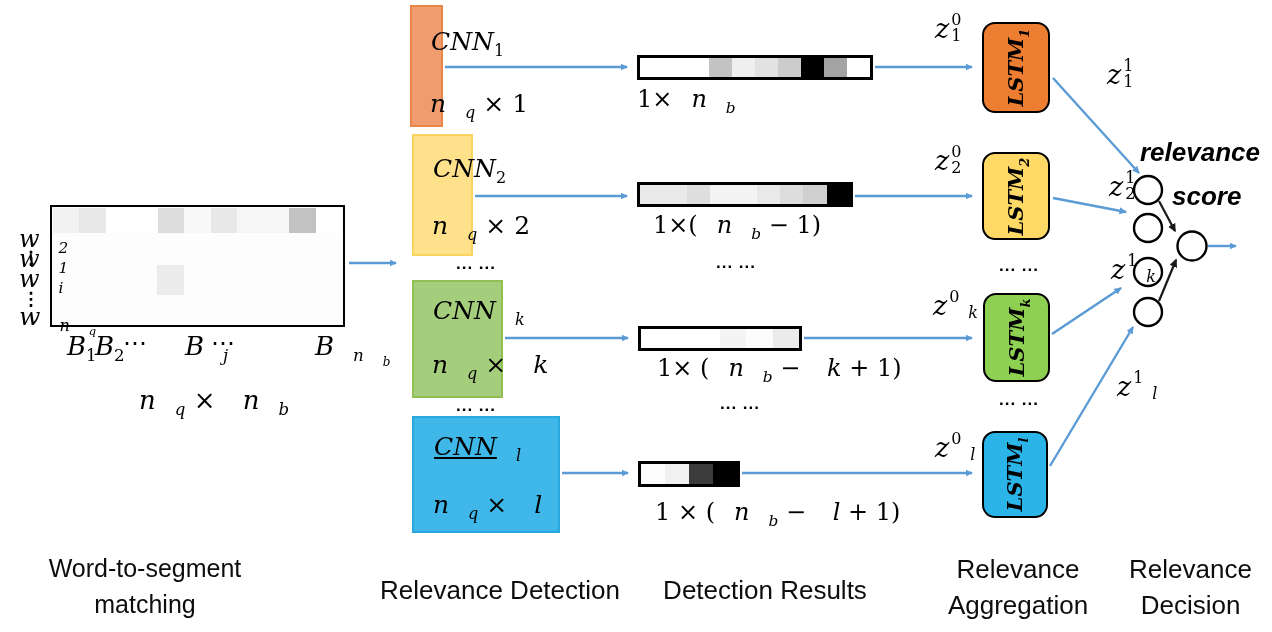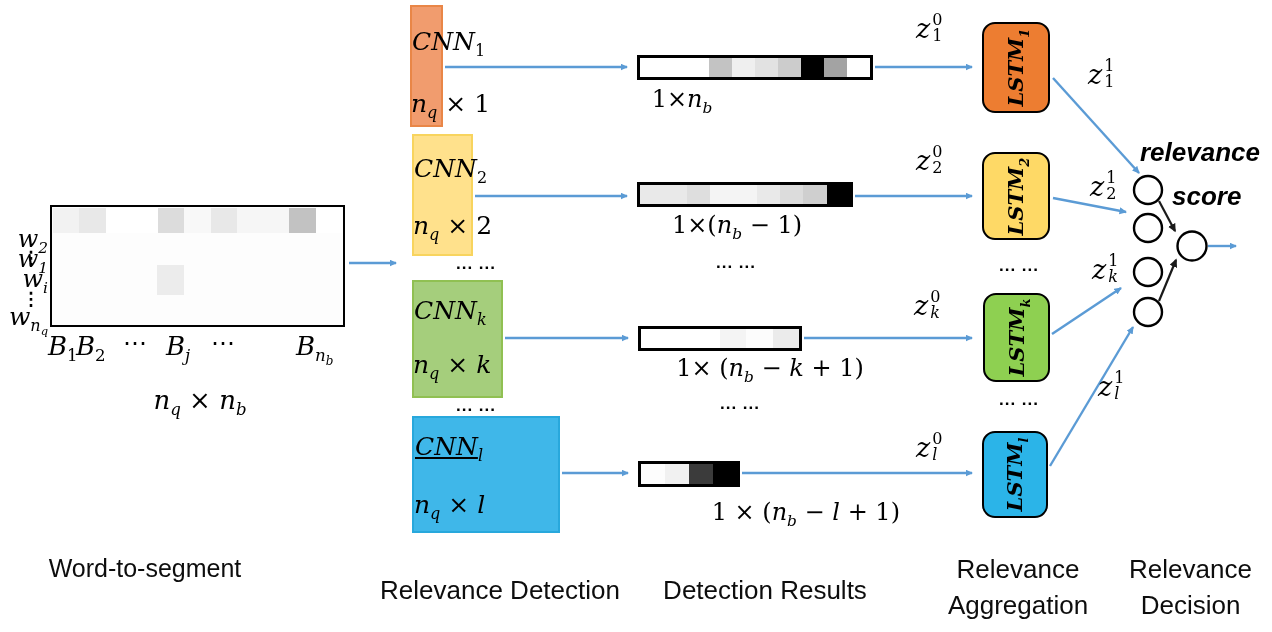--- a/index.html
+++ b/index.html
@@ -1,20 +1,20 @@
 <!DOCTYPE html>
 <html><head>
 <meta charset="utf-8">
 <style>
   html,body{margin:0;padding:0;background:#fff;}
   #canvas{position:relative;width:1272px;height:632px;background:#ffffff;overflow:hidden;
           font-family:"Liberation Sans",sans-serif;color:#111;}
   .abs{position:absolute;}
   
-  .mv{font-family:"DejaVu Serif",serif;font-style:italic;}
+  .mv{font-family:"DejaVu Serif",serif;font-style:italic;padding-left:19px;}
   .mt{font-family:"DejaVu Serif",serif;font-style:normal;}
   .mlabel{position:absolute;font-size:24px;color:#000;white-space:nowrap;line-height:1.1;}
   .mlabel sub{font-size:64%;line-height:0;}
   .mlabel sub sub{font-size:72%;line-height:0;}
   
   .zlabel{position:absolute;font-size:27px;color:#000;white-space:nowrap;display:flex;align-items:center;}
   .zstack{display:inline-flex;flex-direction:column;margin-left:2px;font-size:16px;line-height:1.0;}
   .zstack span{display:block;height:16px;}
   
   .matrix{left:50px;top:205px;width:295px;height:122px;border:2.5px solid #000;background:#fdfdfd;box-sizing:border-box;}
@@ -177,21 +177,21 @@
   <div class="mlabel" style="left:657px;top:355px;width:226px;text-align:center;"><span class="mt">1× (</span><span class="mv">n</span><sub class="mv">b</sub><span class="mt"> − </span><span class="mv">k</span><span class="mt"> + 1)</span></div>
 
   <div class="dots-h" style="left:690px;top:394px;width:100px;">... ...</div>
 
   <div class="bar" style="left:638px;top:461px;width:102px;height:26px;">
       <div class="cell" style="background: rgb(253, 253, 253);"></div>
       <div class="cell" style="background: rgb(241, 241, 241);"></div>
       <div class="cell" style="background: rgb(59, 59, 59);"></div>
       <div class="cell" style="background: rgb(0, 0, 0);"></div>
     </div>
-  <div class="mlabel" style="left:674px;top:499px;width:226px;text-align:right;"><span class="mt">1 × (</span><span class="mv">n</span><sub class="mv">b</sub><span class="mt"> − </span><span class="mv">l</span><span class="mt"> + 1)</span></div>
+  <div class="mlabel" style="left:655px;top:499px;width:226px;text-align:right;"><span class="mt">1 × (</span><span class="mv">n</span><sub class="mv">b</sub><span class="mt"> − </span><span class="mv">l</span><span class="mt"> + 1)</span></div>
 
   <div class="zlabel" style="left:916px;top:12px;">
       <span class="mv">z</span>
       <span class="zstack">
         <span class="mt">0</span>
         <span class="mt">1</span>
       </span>
     </div>
   <div class="lstm-box" style="left: 982px; top: 22px; width: 68px; height: 91px; background-color: rgb(237, 125, 49);">
       <span class="lstm-text"><span>LSTM</span><sub>1</sub></span>
@@ -260,20 +260,21 @@
       <span class="zstack">
         <span class="mt">1</span>
         <span class="mv">l</span>
       </span>
     </div>
 
   <div class="rel-note" style="left:1140px;top:137px;">relevance</div>
   <div class="rel-note" style="left:1172px;top:181px;">score</div>
 
   <div class="caption" style="left:20px;top:554px;width:250px;">Word-to-segment</div>
+  <div class="caption" style="left:20px;top:590px;width:250px;">matching</div>
   <div class="caption" style="left:350px;top:575px;width:300px;font-size:26px;">Relevance Detection</div>
   <div class="caption" style="left:630px;top:575px;width:270px;font-size:26px;">Detection Results</div>
   <div class="caption" style="left:928px;top:554px;width:180px;font-size:26px;">Relevance</div>
   <div class="caption" style="left:928px;top:590px;width:180px;font-size:26px;">Aggregation</div>
   <div class="caption" style="left:1108px;top:554px;width:165px;font-size:26px;">Relevance</div>
   <div class="caption" style="left:1108px;top:590px;width:165px;font-size:26px;">Decision</div>
 
 </div>
 
 </body></html>

